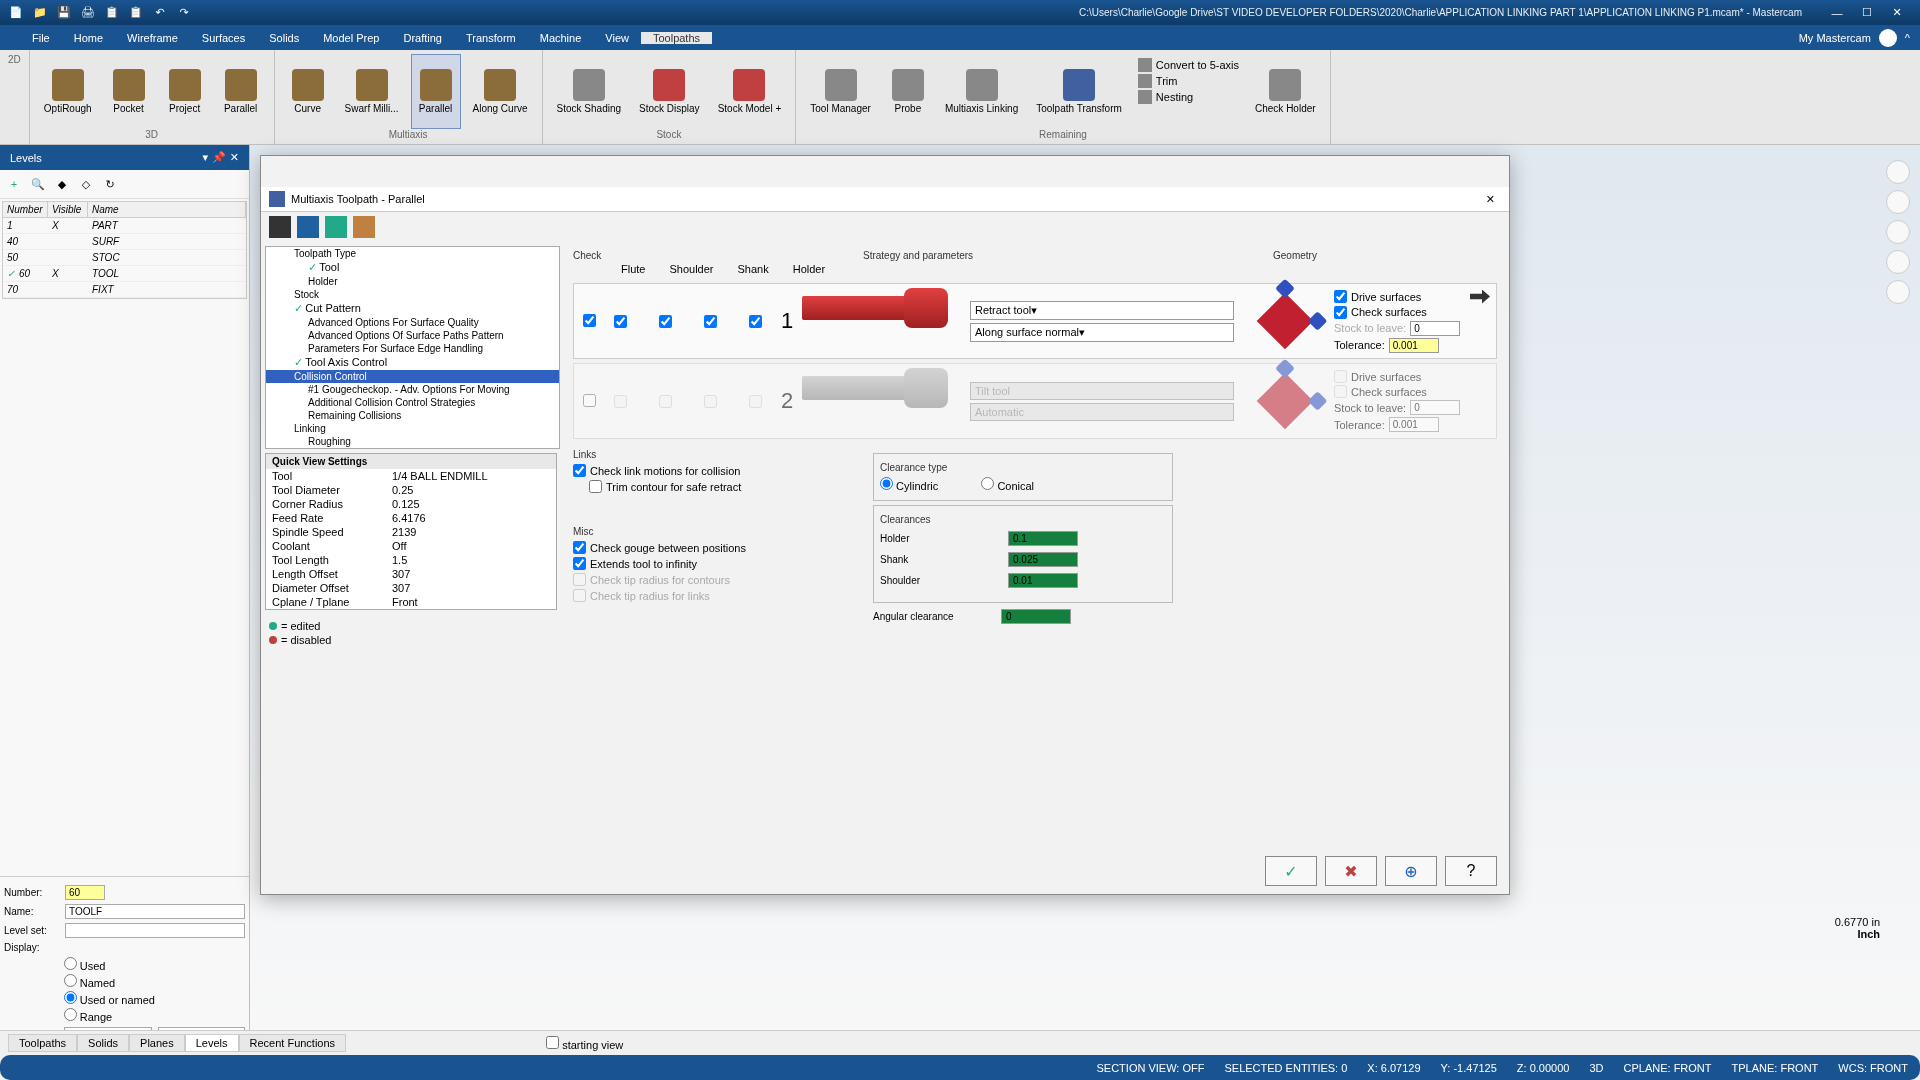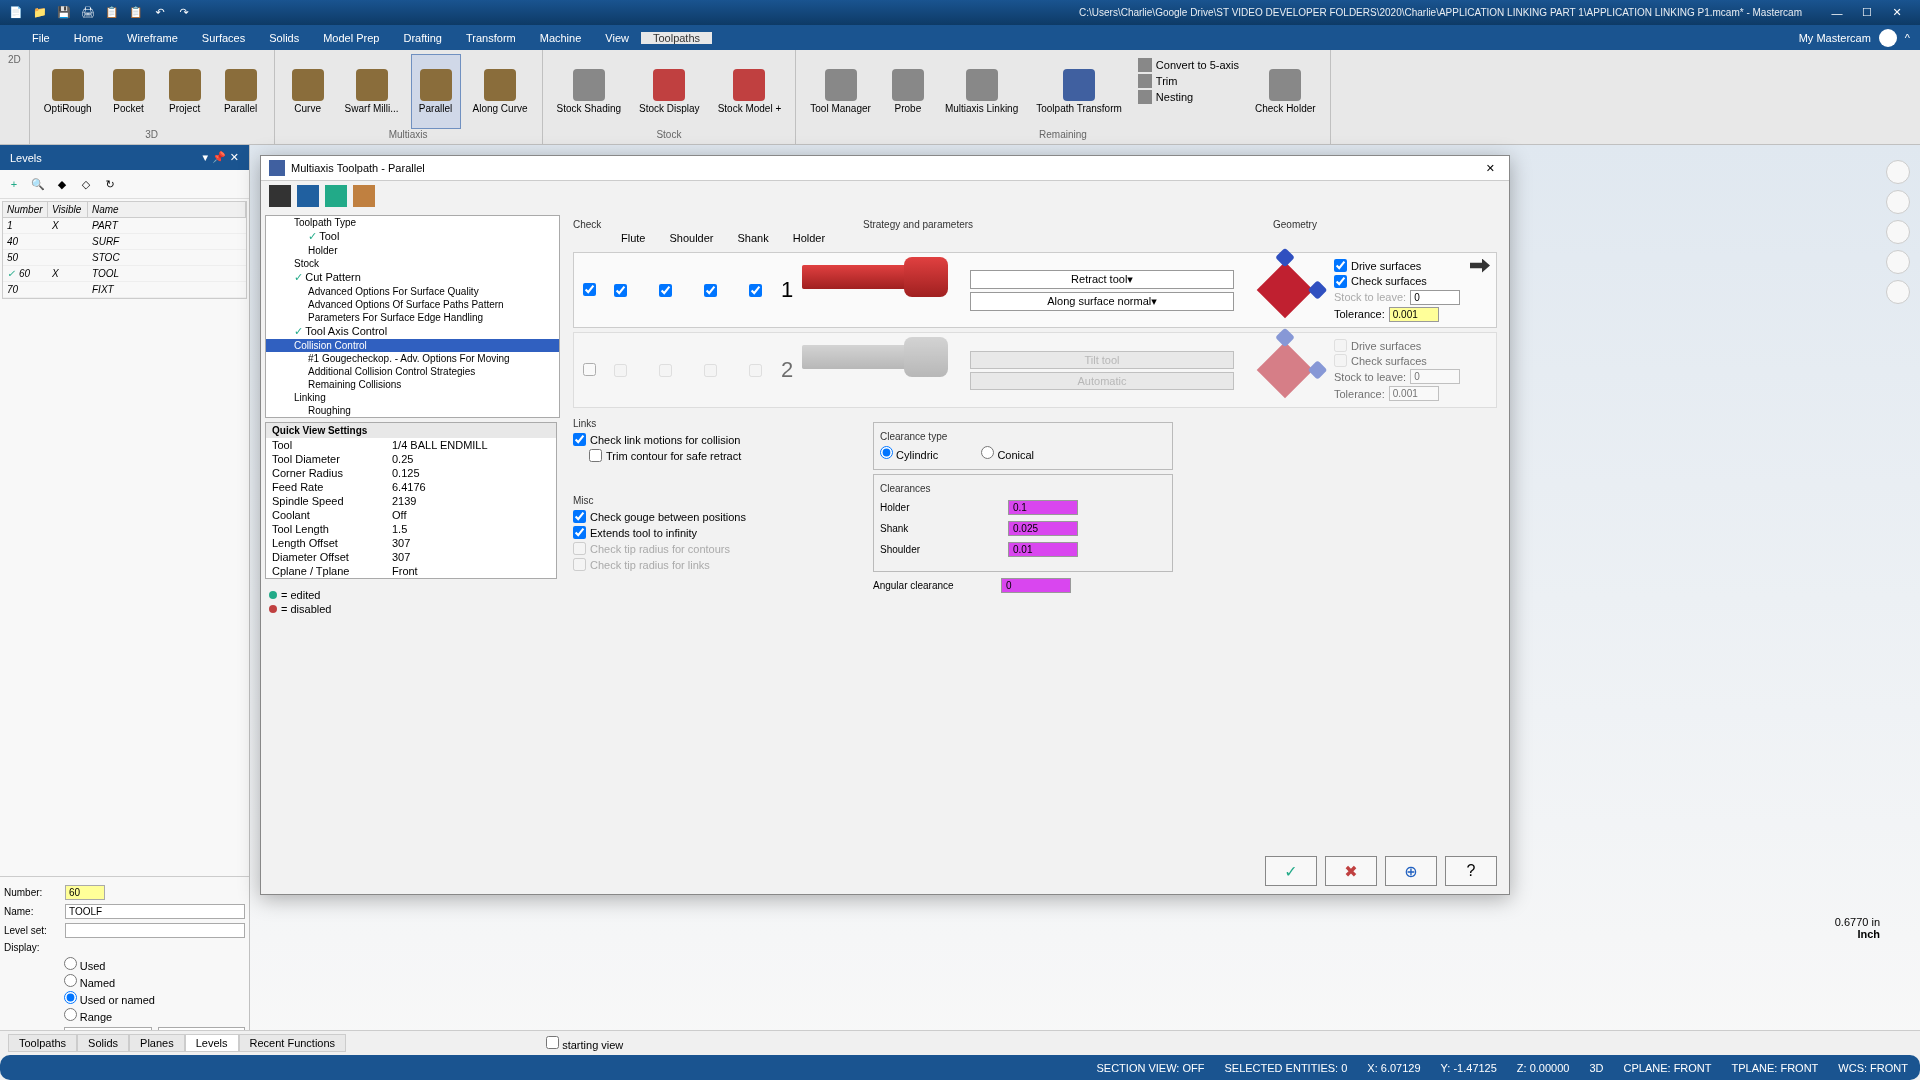--- a/index.html
+++ b/index.html
@@ -52,21 +52,21 @@
 .levels-bottom-row { display: flex; align-items: center; margin: 4px 0; gap: 6px; }
 .levels-bottom-row label { width: 55px; font-size: 10px; }
 .levels-bottom-row input[type=text] { flex: 1; border: 1px solid #aaa; padding: 1px 3px; font-size: 10px; }
 .levels-bottom-row input.yellow { background: #ffff99; width: 40px; flex: none; }
 .radio-list { margin-left: 60px; }
 .radio-list label { display: block; font-size: 10px; margin: 2px 0; }
 
 .viewport { flex: 1; background: linear-gradient(#e0e8f0, #f8f8f8); position: relative; }
 
 .dialog { position: absolute; left: 260px; top: 155px; width: 1250px; height: 740px; background: #f2f2f2; border: 1px solid #888; box-shadow: 0 4px 20px rgba(0,0,0,0.3); }
-.dialog-title { background: #fff; padding: 4px 8px; display: flex; align-items: center; border-bottom: 1px solid #ccc; }
+.dialog-title { background: #fff; padding: 4px 8px; display: flex; align-items: center; border-bottom: 1px solid #ccc; margin-top: 31px; }
 .dialog-title-icon { width: 16px; height: 16px; background: #4060a0; margin-right: 6px; }
 .dialog-close { margin-left: auto; cursor: pointer; padding: 0 6px; }
 .dialog-toolbar { padding: 4px 8px; display: flex; gap: 6px; }
 .dialog-toolbar span { width: 22px; height: 22px; display: inline-flex; cursor: pointer; border: 1px solid transparent; }
 .dialog-body { display: flex; height: calc(100% - 90px); }
 
 .dialog-tree { width: 295px; border: 1px solid #aaa; margin: 4px; background: #fff; overflow-y: auto; }
 .tree-item { padding: 1px 4px 1px 28px; font-size: 10px; cursor: pointer; white-space: nowrap; }
 .tree-item.lvl2 { padding-left: 42px; }
 .tree-item.selected { background: #3060c0; color: #fff; }
@@ -95,40 +95,40 @@
 .collision-row.disabled { opacity: 0.55; }
 .row-enable { width: 30px; text-align: center; }
 .row-num { width: 30px; font-size: 22px; text-align: center; }
 .row-checks { display: flex; gap: 32px; padding: 0 10px; }
 .row-tool-img { width: 160px; height: 50px; position: relative; }
 .tool-shape-red { width: 140px; height: 24px; background: linear-gradient(#e04040, #a02020); border-radius: 2px 14px 14px 2px; position: relative; }
 .tool-shape-red::before { content: ''; position: absolute; right: -6px; top: -8px; width: 44px; height: 40px; background: linear-gradient(#e04040,#a02020); border-radius: 8px; }
 .tool-shape-gray { width: 140px; height: 24px; background: linear-gradient(#bbb,#888); border-radius: 2px 14px 14px 2px; position: relative; }
 .tool-shape-gray::before { content: ''; position: absolute; right: -6px; top: -8px; width: 44px; height: 40px; background: linear-gradient(#bbb,#888); border-radius: 8px; }
 .row-selects { width: 280px; padding: 0 8px; }
-.row-selects .sel { width: 100%; border: 1px solid #999; background: #fff; padding: 2px 4px; margin: 3px 0; font-size: 10px; display: flex; justify-content: center; align-items: center; }
+.row-selects .sel { width: 100%; border: 1px solid #999; background: #fff; padding: 2px 4px; margin: 3px 0; font-size: 10px; display: flex; justify-content: flex-start; align-items: center; }
 .row-selects .sel.disabled { background: #e0e0e0; color: #888; }
 .row-geom-icon { width: 70px; height: 56px; position: relative; margin: 0 8px; }
 .cube-icon { width: 40px; height: 40px; background: #c02030; transform: rotate(45deg); margin: 8px auto; position: relative; }
 .cube-icon::before, .cube-icon::after { content: ''; position: absolute; width: 14px; height: 14px; background: #3050c0; border-radius: 3px; }
 .cube-icon::before { top: -10px; left: -10px; }
 .cube-icon::after { top: -10px; right: -10px; }
 .row-geom-opts { flex: 1; font-size: 10px; padding: 0 6px; }
 .geom-opt { display: flex; align-items: center; gap: 4px; margin: 2px 0; }
 .geom-opt input[type=text] { width: 50px; border: 1px solid #999; padding: 1px 3px; font-size: 10px; }
 .geom-opt input.yellow { background: #ffff99; }
 
 .bottom-sections { display: flex; margin-top: 10px; gap: 20px; }
 .fieldset { border: 1px solid #bbb; padding: 8px 6px; margin: 4px 0; }
 .fieldset-label { font-size: 10px; margin-bottom: 4px; color: #333; }
 .check-line { display: flex; align-items: center; gap: 4px; font-size: 10px; margin: 3px 0; }
 .check-line.disabled { color: #aaa; }
 .clear-row { display: flex; align-items: center; gap: 8px; margin: 6px 0; }
 .clear-row label { width: 120px; font-size: 10px; }
-.clear-row input { width: 70px; border: 1px solid #999; background: #d946ef; padding: 1px 4px; font-size: 10px; }
+.clear-row input { width: 70px; border: 1px solid #999; background: #15803d; padding: 1px 4px; font-size: 10px; }
 
 .dialog-footer { position: absolute; bottom: 8px; right: 12px; display: flex; gap: 8px; }
 .footer-btn { width: 52px; height: 30px; border: 1px solid #888; background: #f8f8f8; display: flex; align-items: center; justify-content: center; cursor: pointer; font-size: 16px; }
 .footer-btn.ok { color: #2a8; }
 .footer-btn.cancel { color: #c04040; }
 .footer-btn.add { color: #2060c0; }
 
 .scale-indicator { position: absolute; right: 40px; bottom: 110px; text-align: right; font-size: 12px; }
 
 .status-bar { position: absolute; bottom: 25px; left: 0; right: 0; height: 25px; background: #f0f0f0; border-top: 1px solid #ccc; display: flex; align-items: center; padding: 0 8px; font-size: 10px; }

